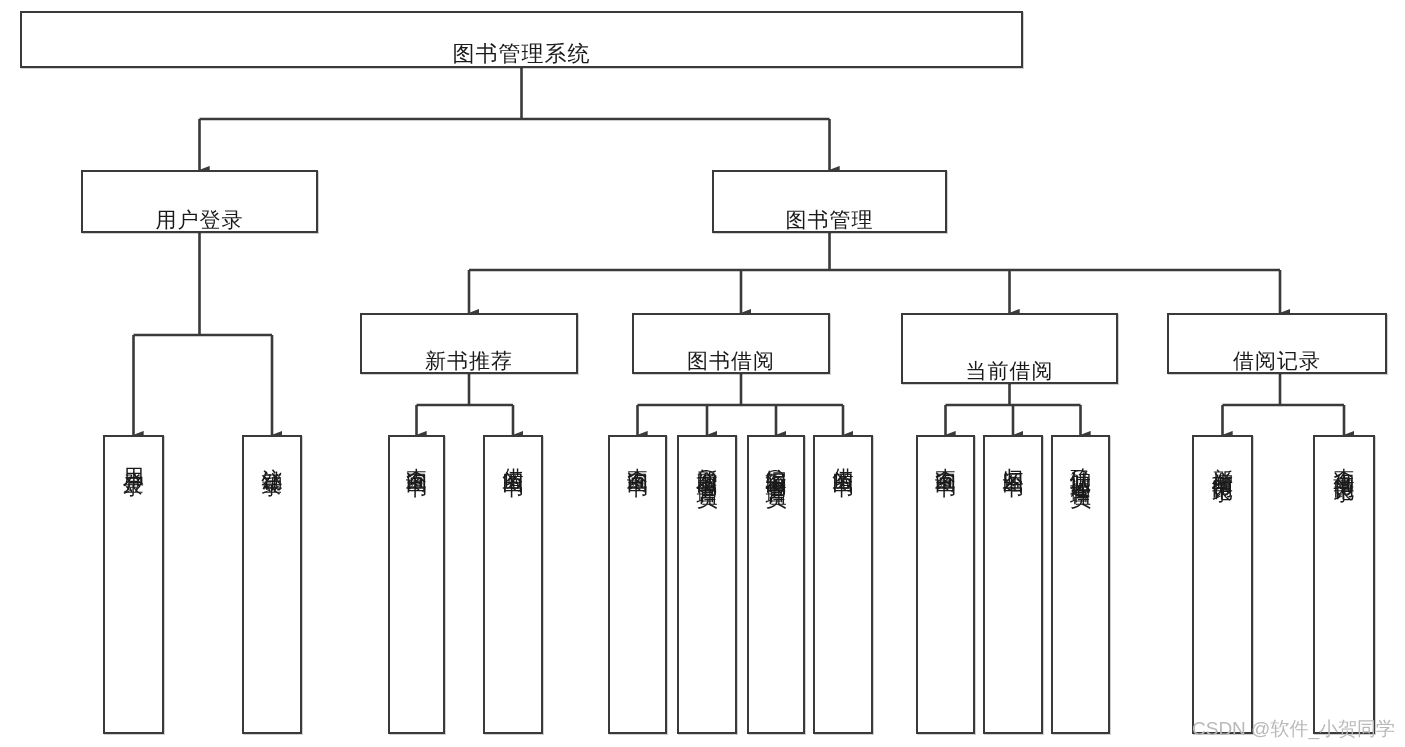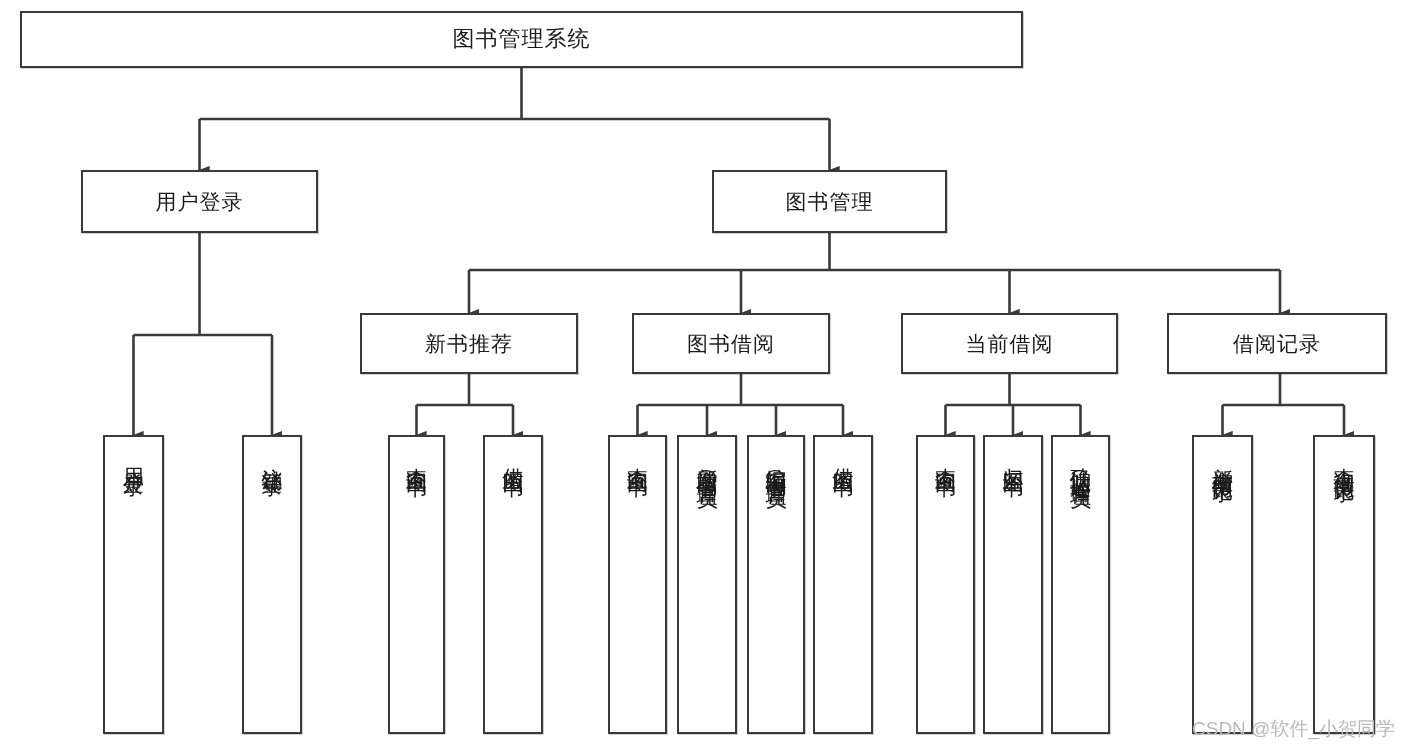--- a/index.html
+++ b/index.html
@@ -22,21 +22,21 @@
     width: 1405px;
     height: 747px;
     pointer-events: none;
   }
   .node {
     position: absolute;
     box-sizing: border-box;
     border: 2px solid #3a3a3a;
     background: #ffffff;
     display: flex;
-    align-items: center;
+    align-items: flex-end;
     justify-content: center;
     color: #1a1a1a;
     box-shadow: 1px 1px 0 rgba(0,0,0,0.18);
   }
   .node .label {
     display: block;
     letter-spacing: 1px;
   }
   
   .node.h .label {
@@ -129,21 +129,21 @@
   <div class="node h" style="left: 360px; top: 313px; width: 218px; height: 61px;">
     <span class="label">新书推荐</span>
   </div>
 
   <div class="node h" style="left: 712px; top: 170px; width: 235px; height: 63px;">
     <span class="label">图书管理</span>
   </div>
   <div class="node h" style="left: 632px; top: 313px; width: 198px; height: 61px;">
     <span class="label">图书借阅</span>
   </div>
-  <div class="node h" style="left: 901px; top: 313px; width: 217px; height: 61px;">
+  <div class="node h" style="left: 901px; top: 313px; width: 217px; height: 71px;">
     <span class="label">当前借阅</span>
   </div>
   <div class="node h" style="left: 1167px; top: 313px; width: 220px; height: 61px;">
     <span class="label">借阅记录</span>
   </div>
 
   <div class="node v" style="left: 103px; top: 435px; width: 61px; height: 299px;">
     <span class="label">用户登录</span>
   </div>
   <div class="node v" style="left: 242px; top: 435px; width: 60px; height: 299px;">

